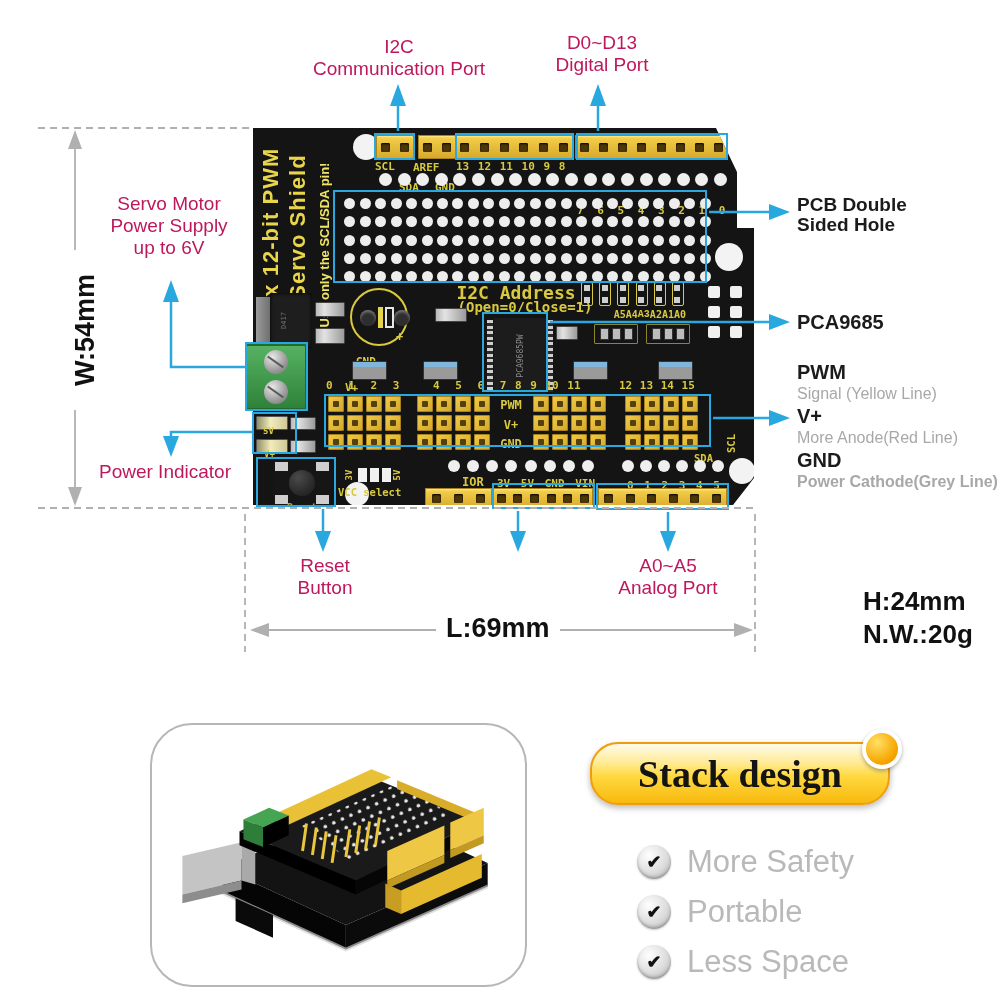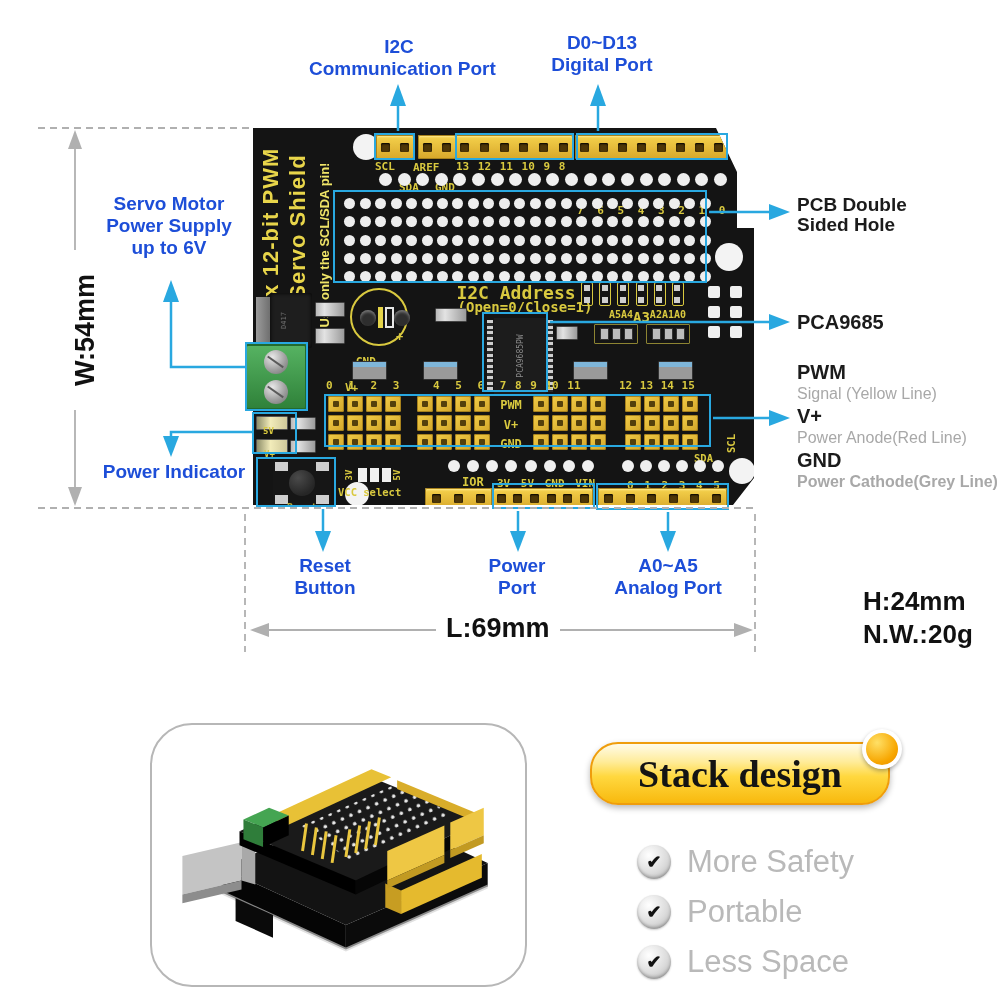--- a/index.html
+++ b/index.html
@@ -1,20 +1,20 @@
 <!DOCTYPE html>
 <html><head>
 <meta charset="utf-8">
 <style>
   html,body{margin:0;padding:0;background:#fff;}
   #stage{position:relative;width:1000px;height:1000px;background:#fff;overflow:hidden;
          font-family:"Liberation Sans",sans-serif;}
   .abs{position:absolute;}
   
-  .callout{position:absolute;color:#1d4ed8;font-weight:bold;text-align:center;
+  .callout{position:absolute;color:#be185d;font-weight:normal;text-align:center;
            font-size:19px;line-height:22px;white-space:nowrap;}
   .rlabel{position:absolute;color:#1b1b1b;font-weight:bold;text-align:left;
           font-size:19px;line-height:20px;white-space:nowrap;}
   .ldesc{font-size:16px;color:#a8a8a8;font-weight:normal;line-height:17px;}
   .dimlabel{position:absolute;font-size:27px;font-weight:bold;color:#111;
             background:#fff;padding:0 10px;white-space:nowrap;}
   .vtext{position:absolute;transform:rotate(-90deg);white-space:nowrap;
          display:flex;align-items:center;justify-content:center;}
   
   .abox{position:absolute;border:2.5px solid #29a8e0;box-sizing:border-box;}
@@ -281,21 +281,21 @@
       <s></s>
         <s></s>
         <s></s>
         <s></s>
         <s></s>
         <s></s>
     </div>
     <div class="abs" style="left:327px;top:181px;width:106px;display:flex;justify-content:flex-end;">
       <span class="silk" style="position:static;font-size:10px;">A5</span>
       <span class="silk" style="position:static;font-size:10px;">A4</span>
-      <span class="silk" style="position:static;font-size:14px;">A3</span>
+      <span class="silk" style="position:static;font-size:10px;font-family:Liberation Mono, monospace;">A3</span>
       <span class="silk" style="position:static;font-size:10px;">A2</span>
       <span class="silk" style="position:static;font-size:10px;">A1</span>
       <span class="silk" style="position:static;font-size:10px;">A0</span>
     </div>
 
     <div class="abs" style="left:234px;top:190px;width:66px;height:76px;background:#1c1c1c;border-radius:2px;
          border-left:7px solid transparent;border-right:7px solid transparent;box-sizing:border-box;
          background-clip:padding-box;">
       <div class="abs" style="left:-7px;top:2px;width:6px;height:72px;background:repeating-linear-gradient(180deg,#cfcfcf 0 3px,#2a2a2a 3px 5.6px);"></div>
       <div class="abs" style="right:-7px;top:2px;width:6px;height:72px;background:repeating-linear-gradient(180deg,#cfcfcf 0 3px,#2a2a2a 3px 5.6px);"></div>
@@ -548,41 +548,37 @@
   </div>
   <div class="callout" style="left:522px;top:32px;width:160px;">
     <div>D0~D13</div>
     <div>Digital Port</div>
   </div>
   <div class="callout" style="left:79px;top:193px;width:180px;">
     <div>Servo Motor</div>
     <div>Power Supply</div>
     <div>up to 6V</div>
   </div>
-  <div class="callout" style="left:76px;top:461px;width:196px;">Power Indicator</div>
+  <div class="callout" style="left:67px;top:461px;width:196px;">Power Indicator</div>
   <div class="rlabel" style="left:797px;top:195px;">
     <div>PCB Double</div>
     <div>Sided Hole</div>
   </div>
   <div class="rlabel" style="left:797px;top:312px;font-size:20px;">PCA9685</div>
   <div class="rlabel" style="left:797px;top:360px;">
     <div style="font-size:20px;line-height:24px;">PWM</div>
     <div class="ldesc" style="line-height:20px;">Signal (Yellow Line)</div>
     <div style="font-size:20px;line-height:24px;">V+</div>
-    <div class="ldesc" style="line-height:20px;">Power Anode(Red Line)</div>
+    <div class="ldesc" style="line-height:20px;">More Anode(Red Line)</div>
     <div style="font-size:20px;line-height:24px;">GND</div>
     <div class="ldesc" style="line-height:20px;font-weight:bold;">Power Cathode(Grey Line)</div>
   </div>
   <div class="callout" style="left:265px;top:555px;width:120px;">
     <div>Reset</div>
     <div>Button</div>
-  </div>
-  <div class="callout" style="left:457px;top:555px;width:120px;">
-    <div>Power</div>
-    <div>Port</div>
   </div>
   <div class="callout" style="left:598px;top:555px;width:140px;">
     <div>A0~A5</div>
     <div>Analog Port</div>
   </div>
 
   <div class="dimlabel vtext" style="left:5px;top:315px;width:140px;height:30px;">W:54mm</div>
   <div class="dimlabel" style="left:436px;top:613px;">L:69mm</div>
   <div class="abs" style="left:863px;top:585px;font-weight:bold;font-size:26px;color:#111;line-height:33px;">
     <div>H:24mm</div>

